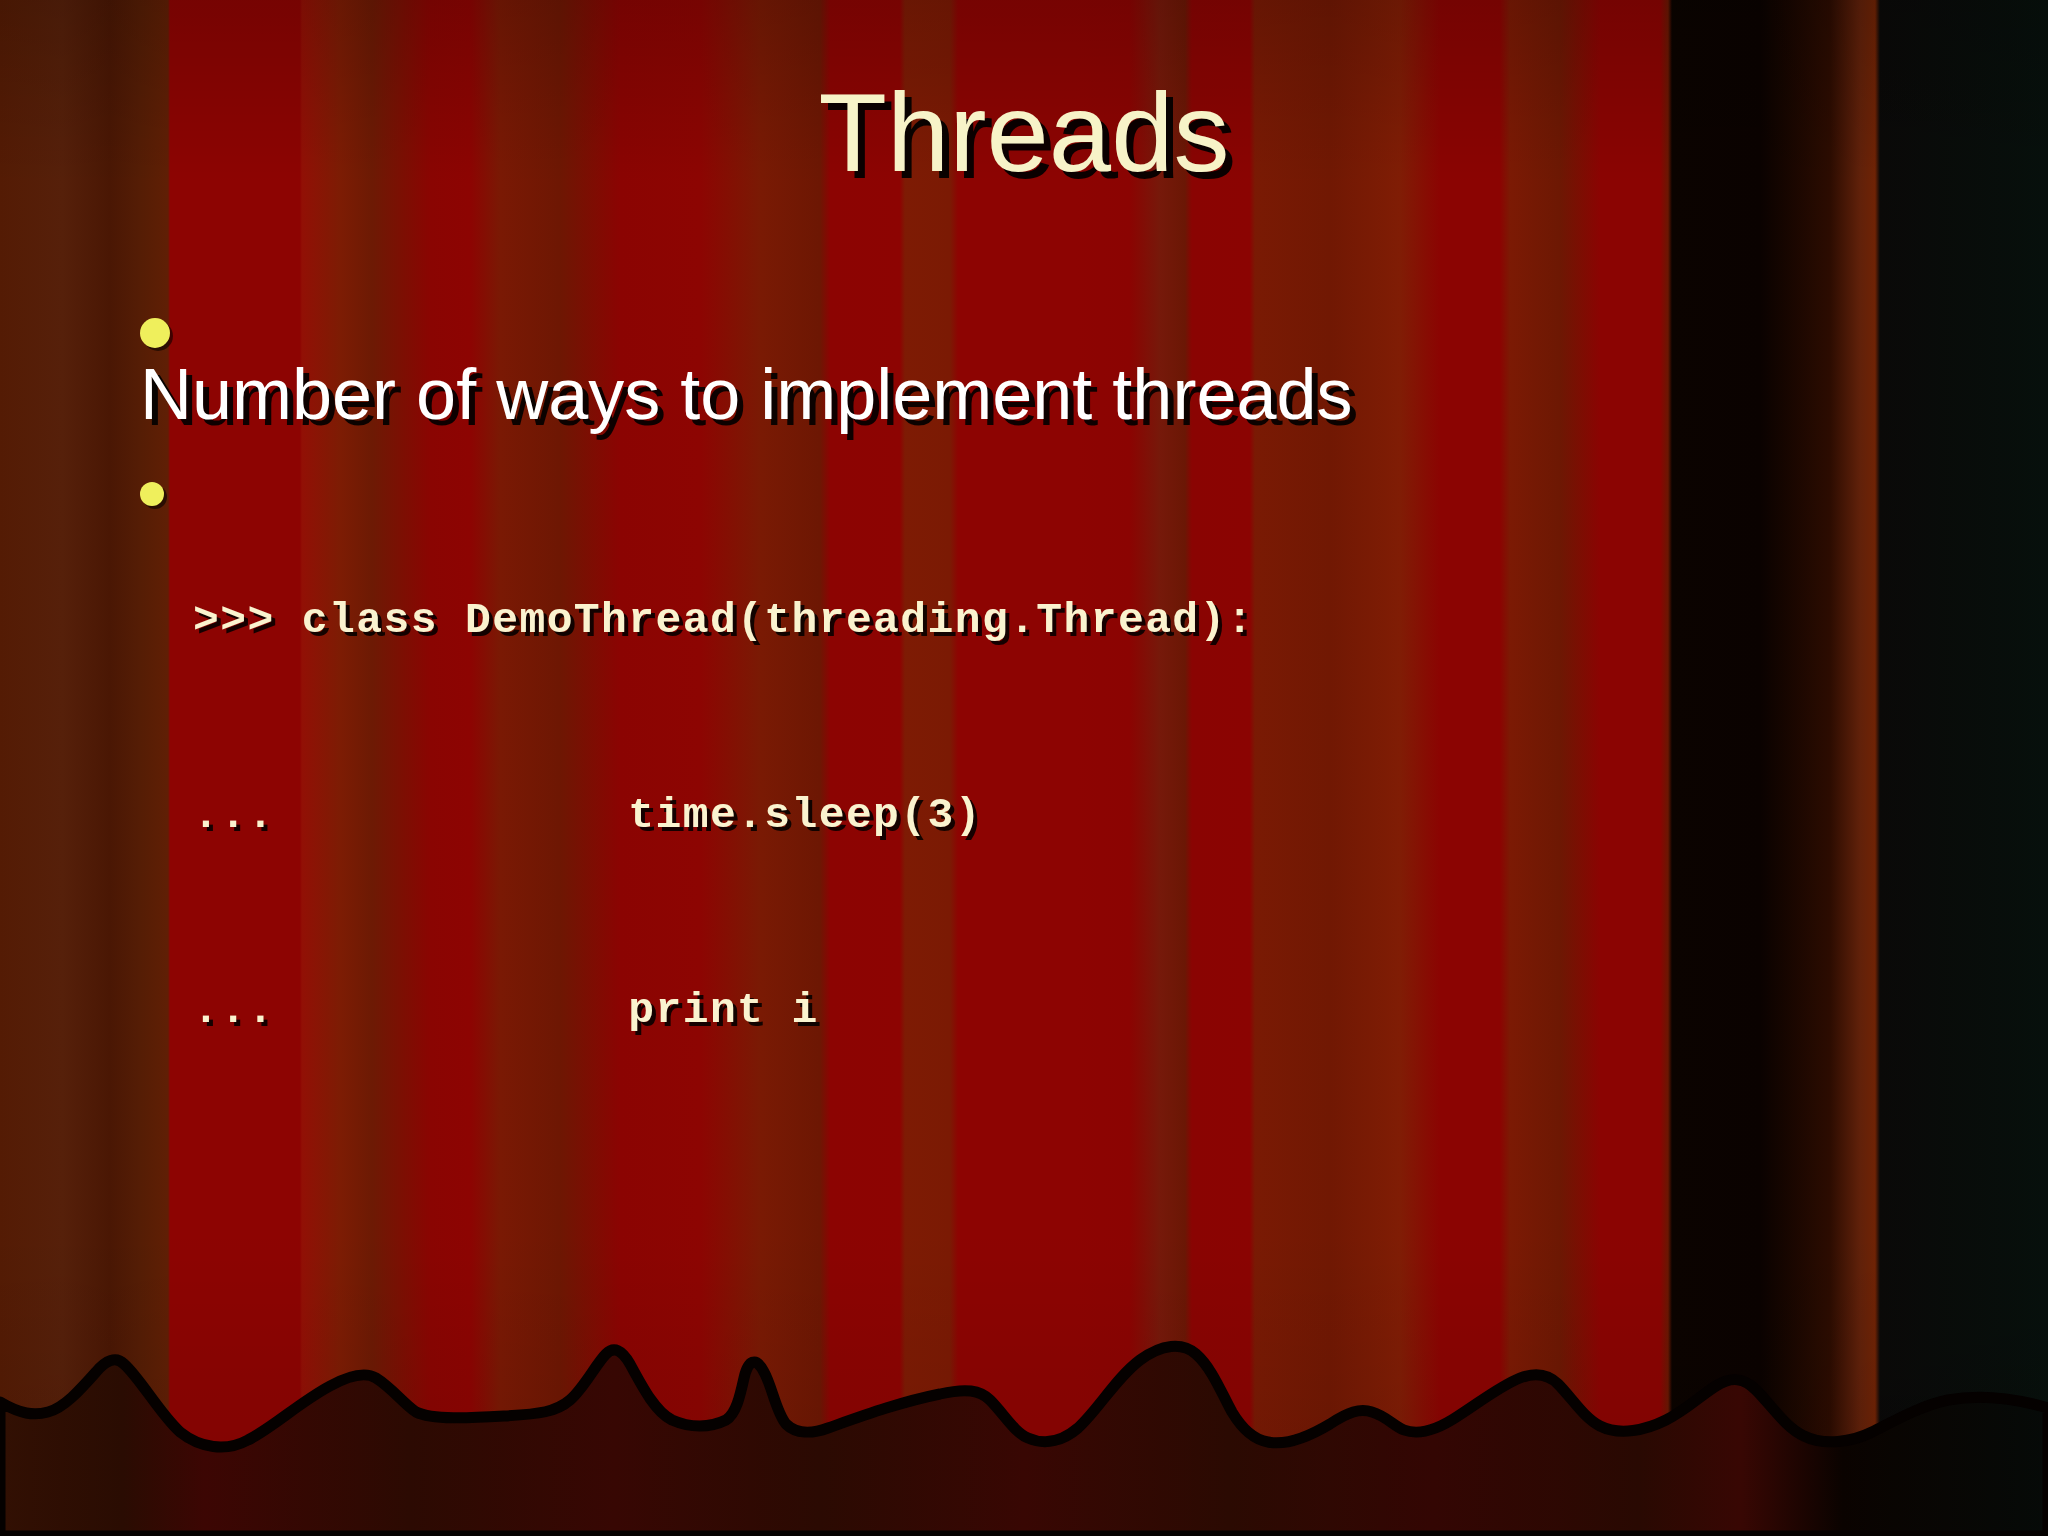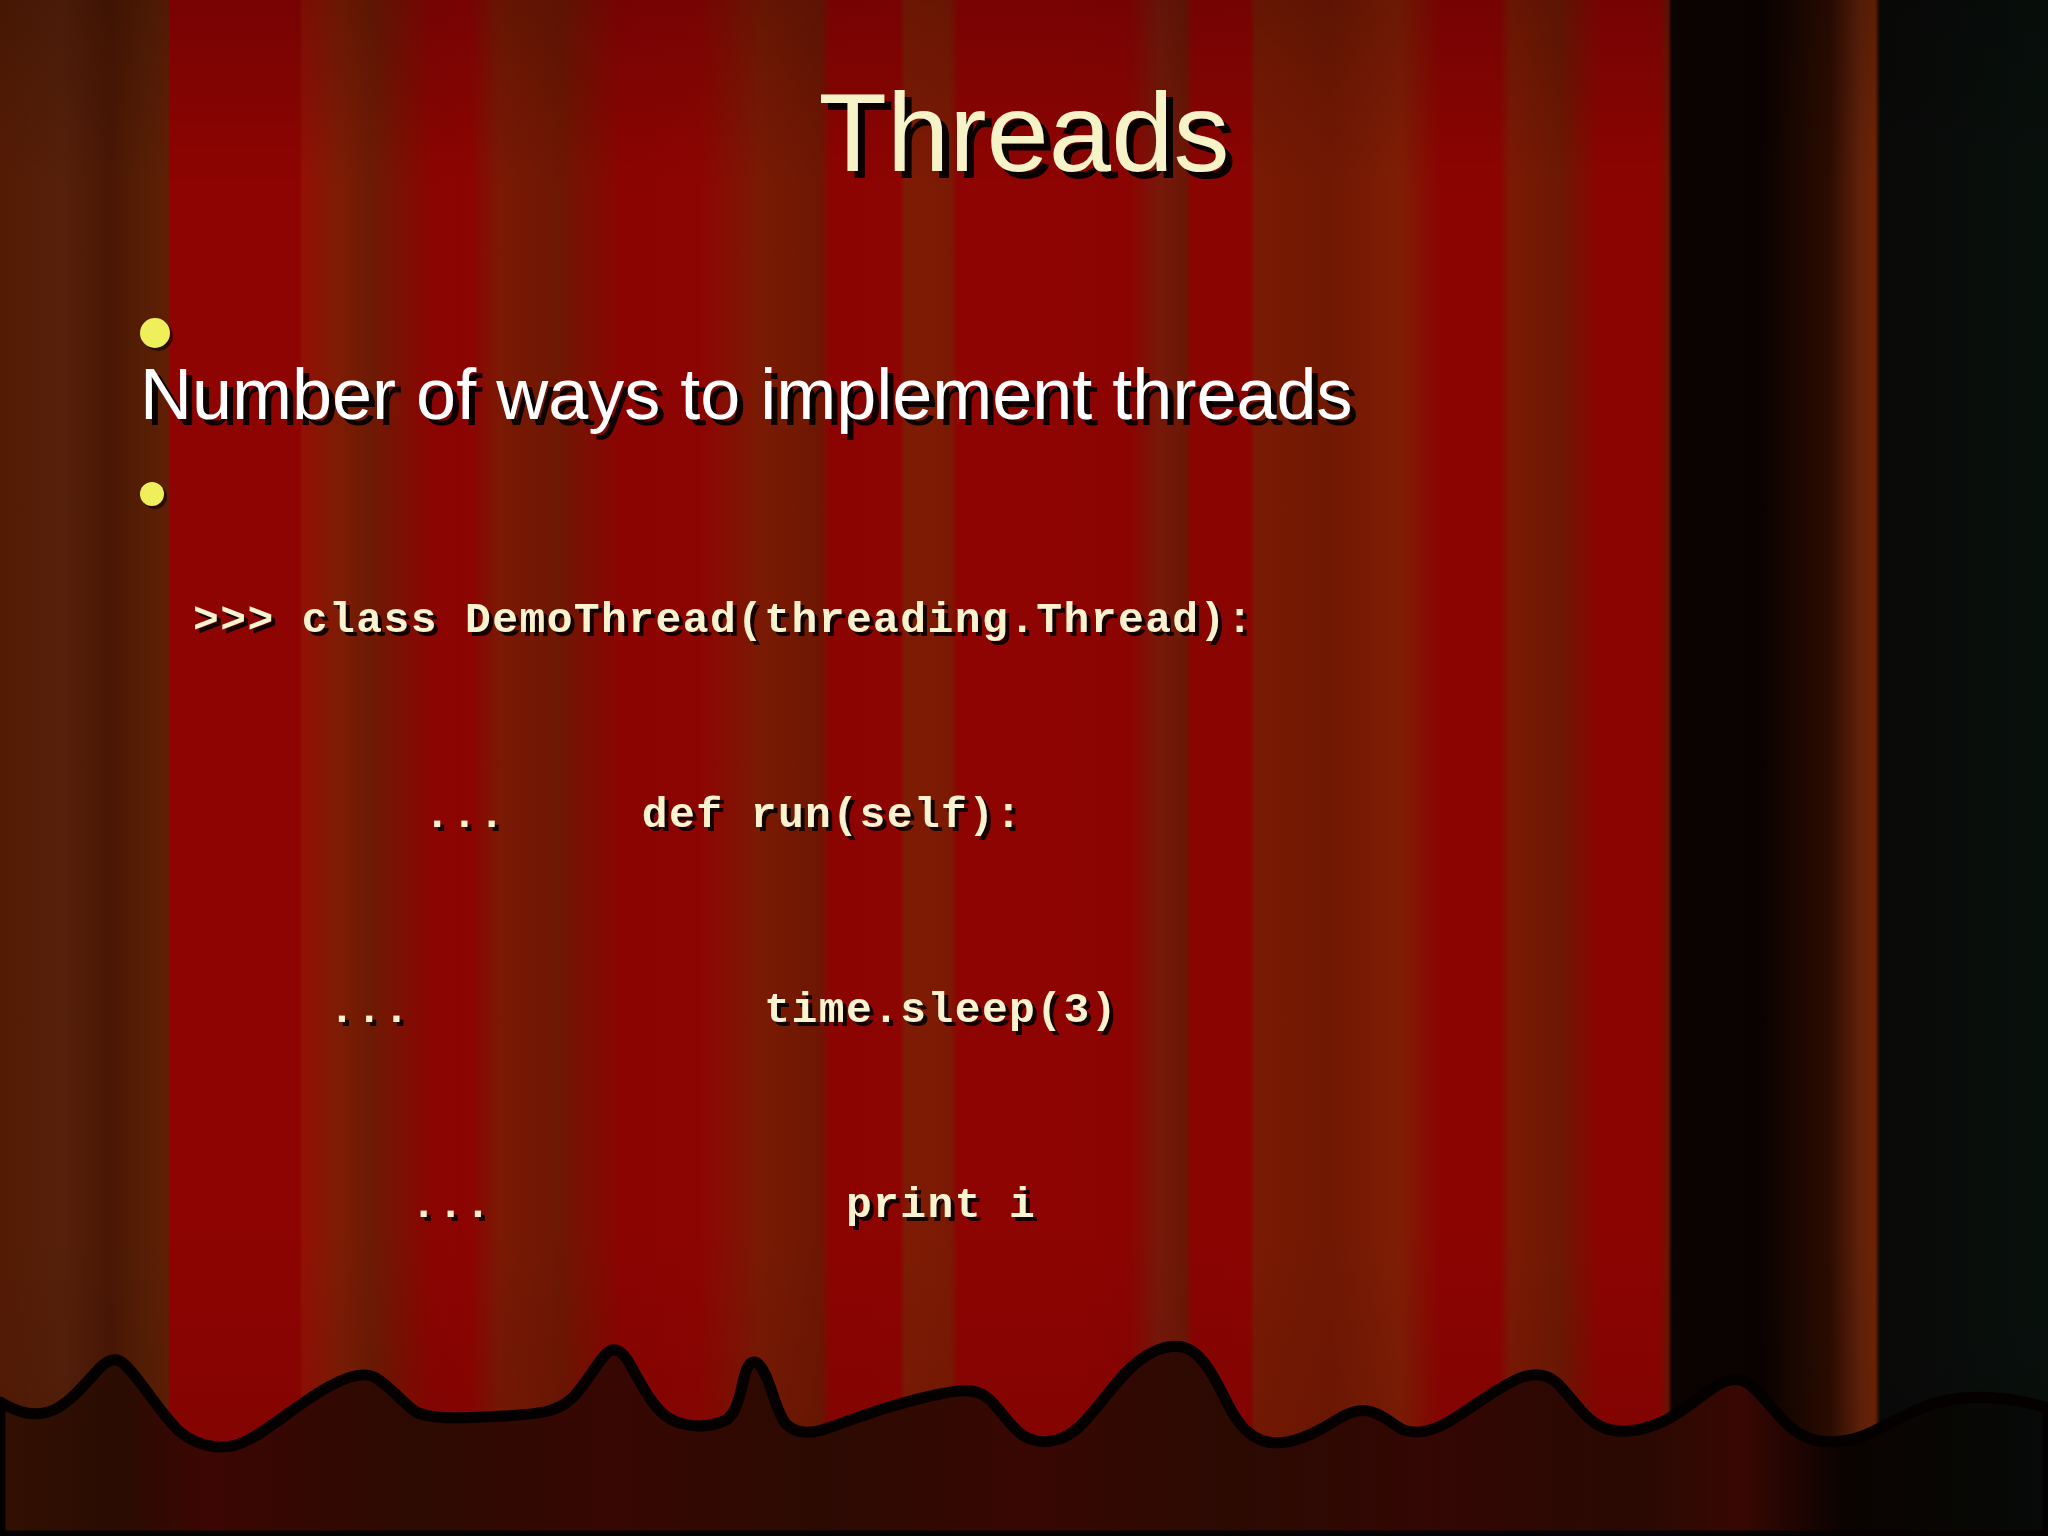--- a/index.html
+++ b/index.html
@@ -156,21 +156,21 @@
   .code-block {
     font-family: "Liberation Mono", "DejaVu Sans Mono", monospace;
     font-weight: bold;
     font-size: 43px;
     line-height: 65px;
     color: #faf3cf;
     white-space: pre;
     text-shadow: 4px 4px 0 rgba(0,0,0,0.85);
     letter-spacing: 1.4px;
   }
-  .code-line { display: block; min-height: 65px; text-align: center; }
+  .code-line { display: block; min-height: 65px; }
 </style>
 </head>
 <body>
 
 <div id="slide">
 
   <div class="bg-stripes"></div>
   <div class="bg-vign"></div>
 
   <div class="title">Threads</div>
@@ -180,21 +180,20 @@
     <div class="bullet-row">
       <span class="dot"></span>
       <span class="bullet-text">Number of ways to implement threads</span>
     </div>
 
 
     <div class="code-row">
       <span class="dot-small"></span>
       <div class="code-block">
         <span class="code-line">&gt;&gt;&gt; class DemoThread(threading.Thread):</span>
-        <span class="code-line">...     def run(self):</span>
         <span class="code-line">...             time.sleep(3)</span>
         <span class="code-line">...             print i</span>
         
         
         
         
         
         
       </div>
     </div>

